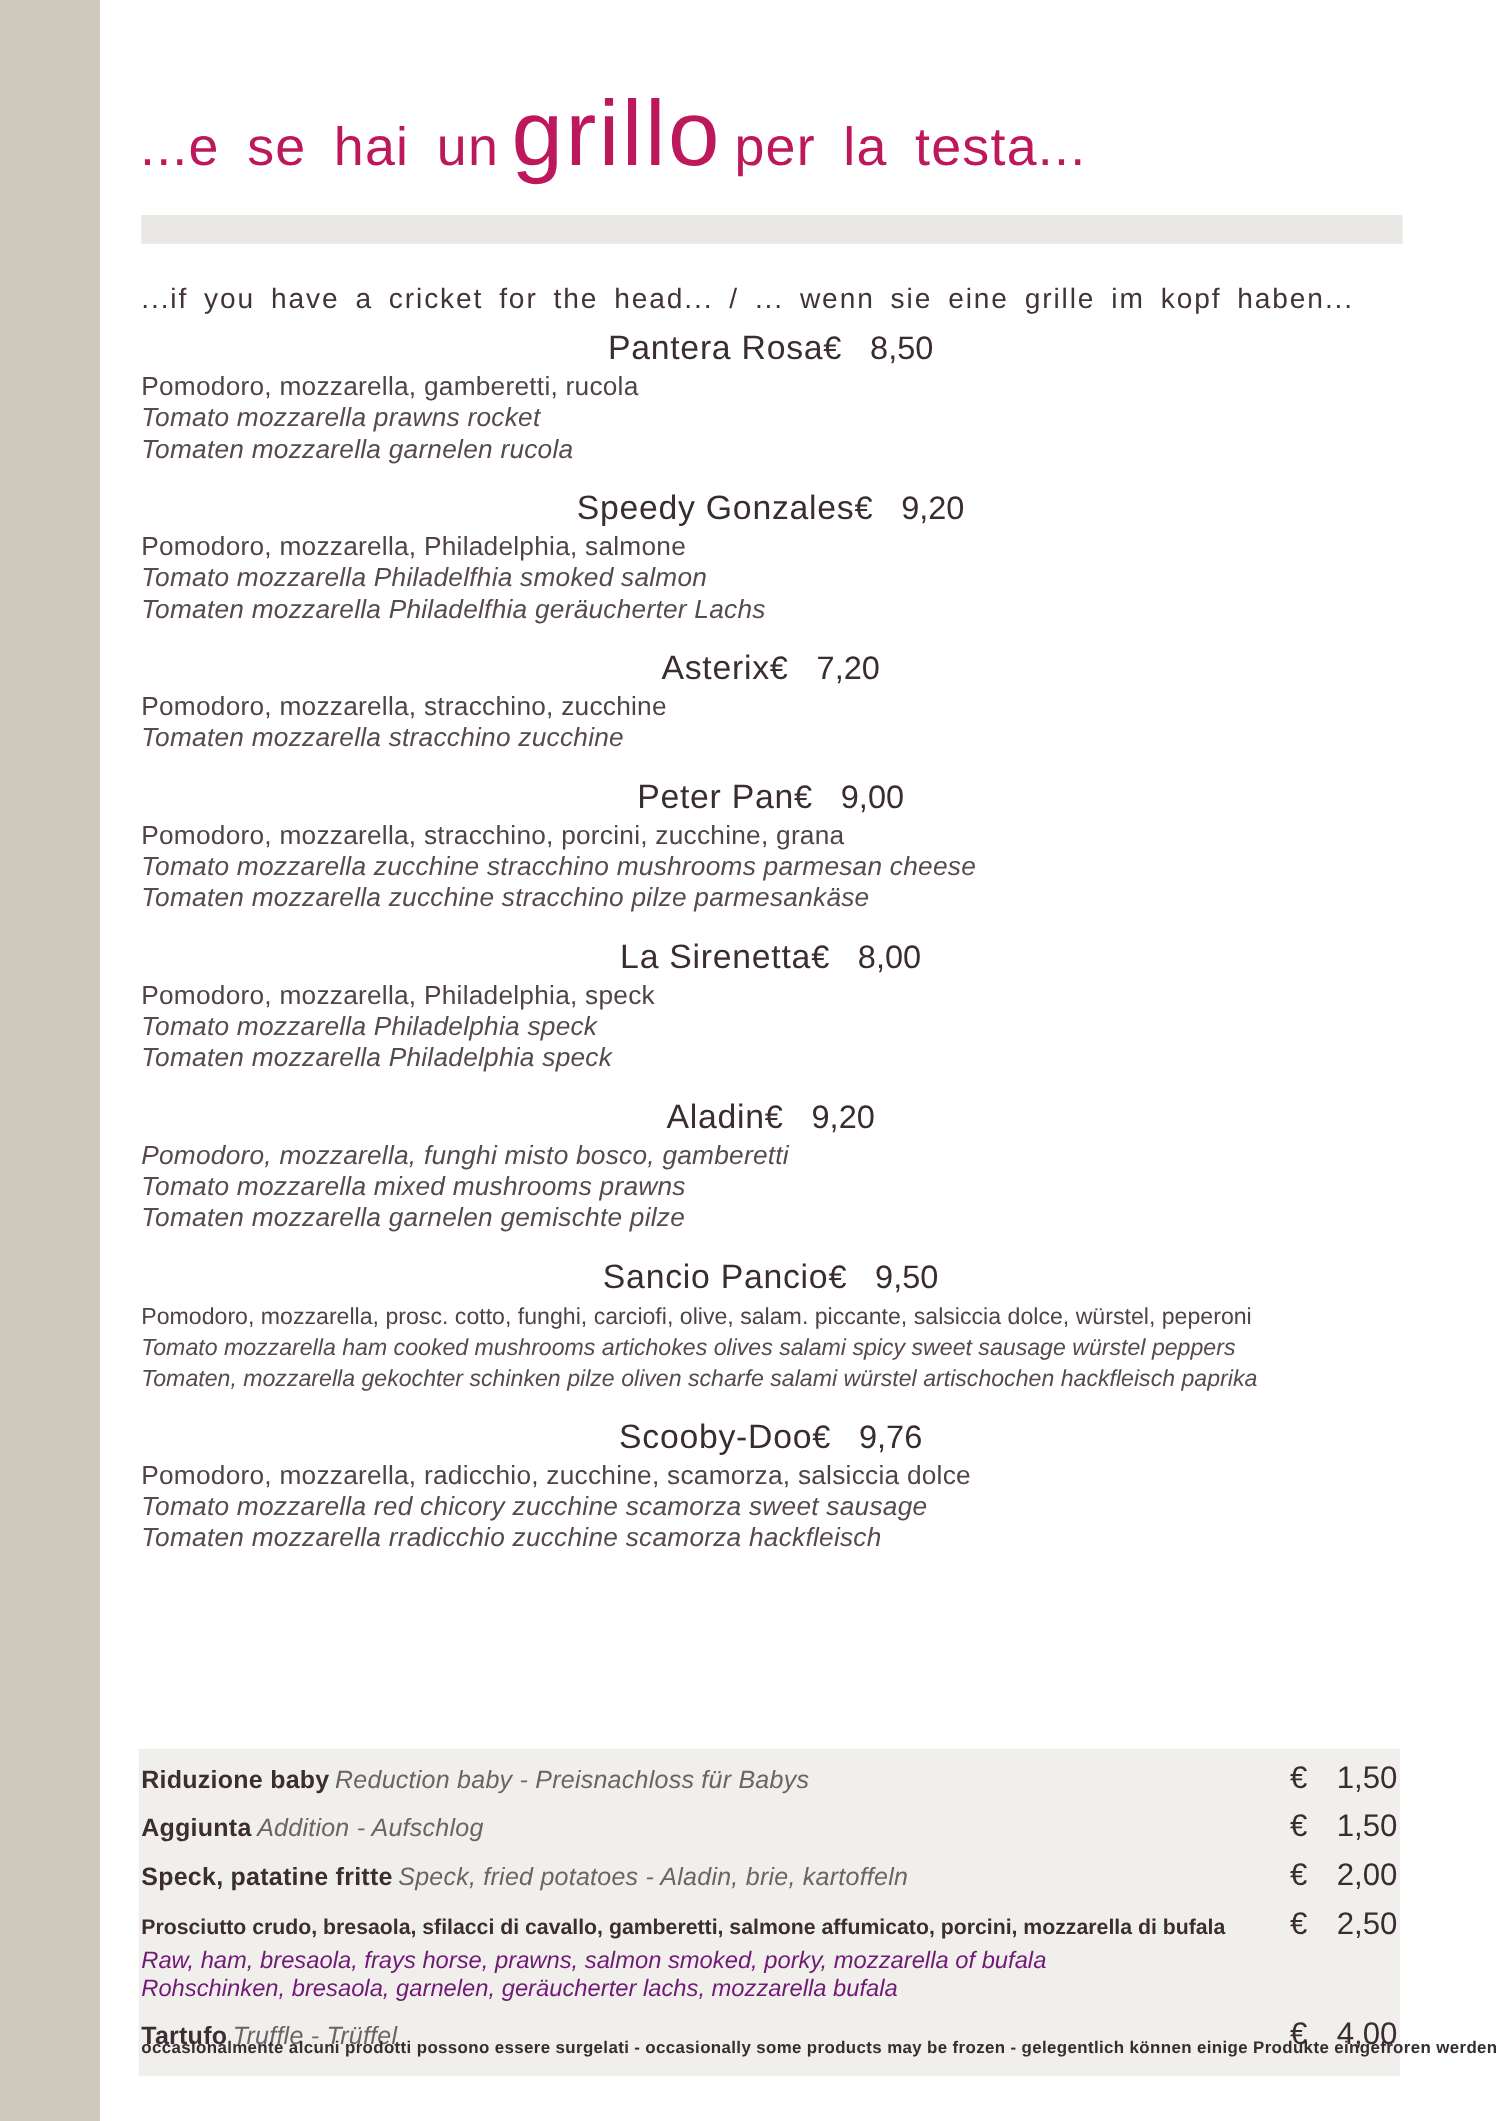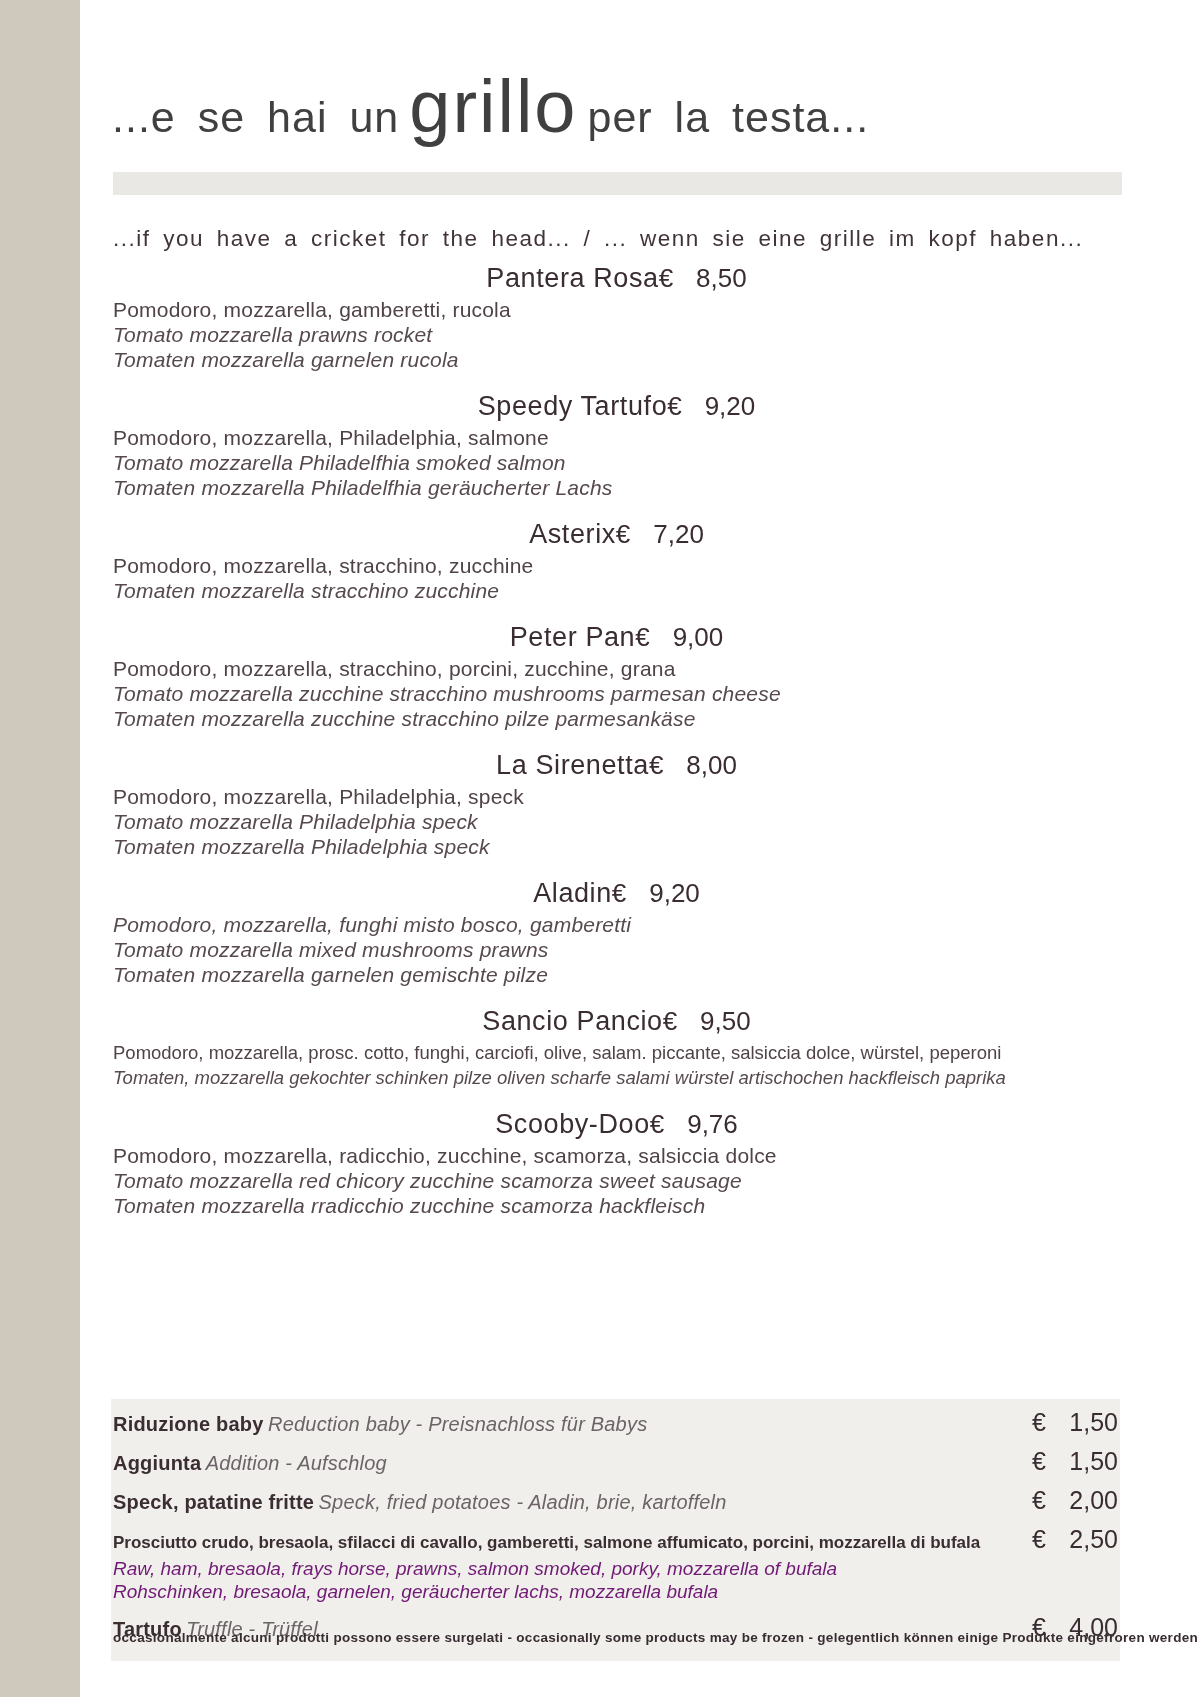--- a/index.html
+++ b/index.html
@@ -14,21 +14,21 @@
   .strip{
     position:absolute;left:0;top:0;width:80px;height:1697px;
     background:#cfc8bc;
   }
   .band{
     position:absolute;left:113px;top:172px;width:1009px;height:23px;
     background:#e9e8e4;
   }
   .title{
     position:absolute;left:112px;top:64px;width:1010px;
-    color:#404040;white-space:nowrap;z-index:2;
+    color:#be185d;white-space:nowrap;z-index:2;
   }
   .title .t{font-size:43px;letter-spacing:1px;word-spacing:9px;}
   .title .big{font-size:74px;letter-spacing:2px;margin:0 10px;}
   .subtitle{
     position:absolute;left:113px;top:196px;width:1010px;
     font-size:22.5px;letter-spacing:1.5px;word-spacing:5px;
     color:#41333a;white-space:nowrap;margin-top:30px;
   }
   .items{position:absolute;left:113px;top:263px;width:1007px;}
   .item{margin-bottom:19px;}
@@ -85,21 +85,21 @@
         <span class="amount">8,50</span>
       </span>
     </div>
     <div class="d it">Pomodoro, mozzarella, gamberetti, rucola</div>
     <div class="d en">Tomato mozzarella prawns rocket</div>
     <div class="d de">Tomaten mozzarella garnelen rucola</div>
   </div>
 
   <div class="item">
     <div class="row">
-      <span class="iname">Speedy Tartufo</span>
+      <span class="iname">Speedy Gonzales</span>
       <span class="price">
         <span class="cur">€</span>
         <span class="amount">9,20</span>
       </span>
     </div>
     <div class="d it">Pomodoro, mozzarella, Philadelphia, salmone</div>
     <div class="d en">Tomato mozzarella Philadelfhia smoked salmon</div>
     <div class="d de">Tomaten mozzarella Philadelfhia geräucherter Lachs</div>
   </div>
 
@@ -156,20 +156,21 @@
 
   <div class="item">
     <div class="row">
       <span class="iname">Sancio Pancio</span>
       <span class="price">
         <span class="cur">€</span>
         <span class="amount">9,50</span>
       </span>
     </div>
     <div class="d it tight">Pomodoro, mozzarella, prosc. cotto, funghi, carciofi, olive, salam. piccante, salsiccia dolce, würstel, peperoni</div>
+    <div class="d en tight">Tomato mozzarella ham cooked mushrooms artichokes olives salami spicy sweet sausage würstel peppers</div>
     <div class="d de tight">Tomaten, mozzarella gekochter schinken pilze oliven scharfe salami würstel artischochen hackfleisch paprika</div>
   </div>
 
   <div class="item">
     <div class="row">
       <span class="iname">Scooby-Doo</span>
       <span class="price">
         <span class="cur">€</span>
         <span class="amount">9,76</span>
       </span>

